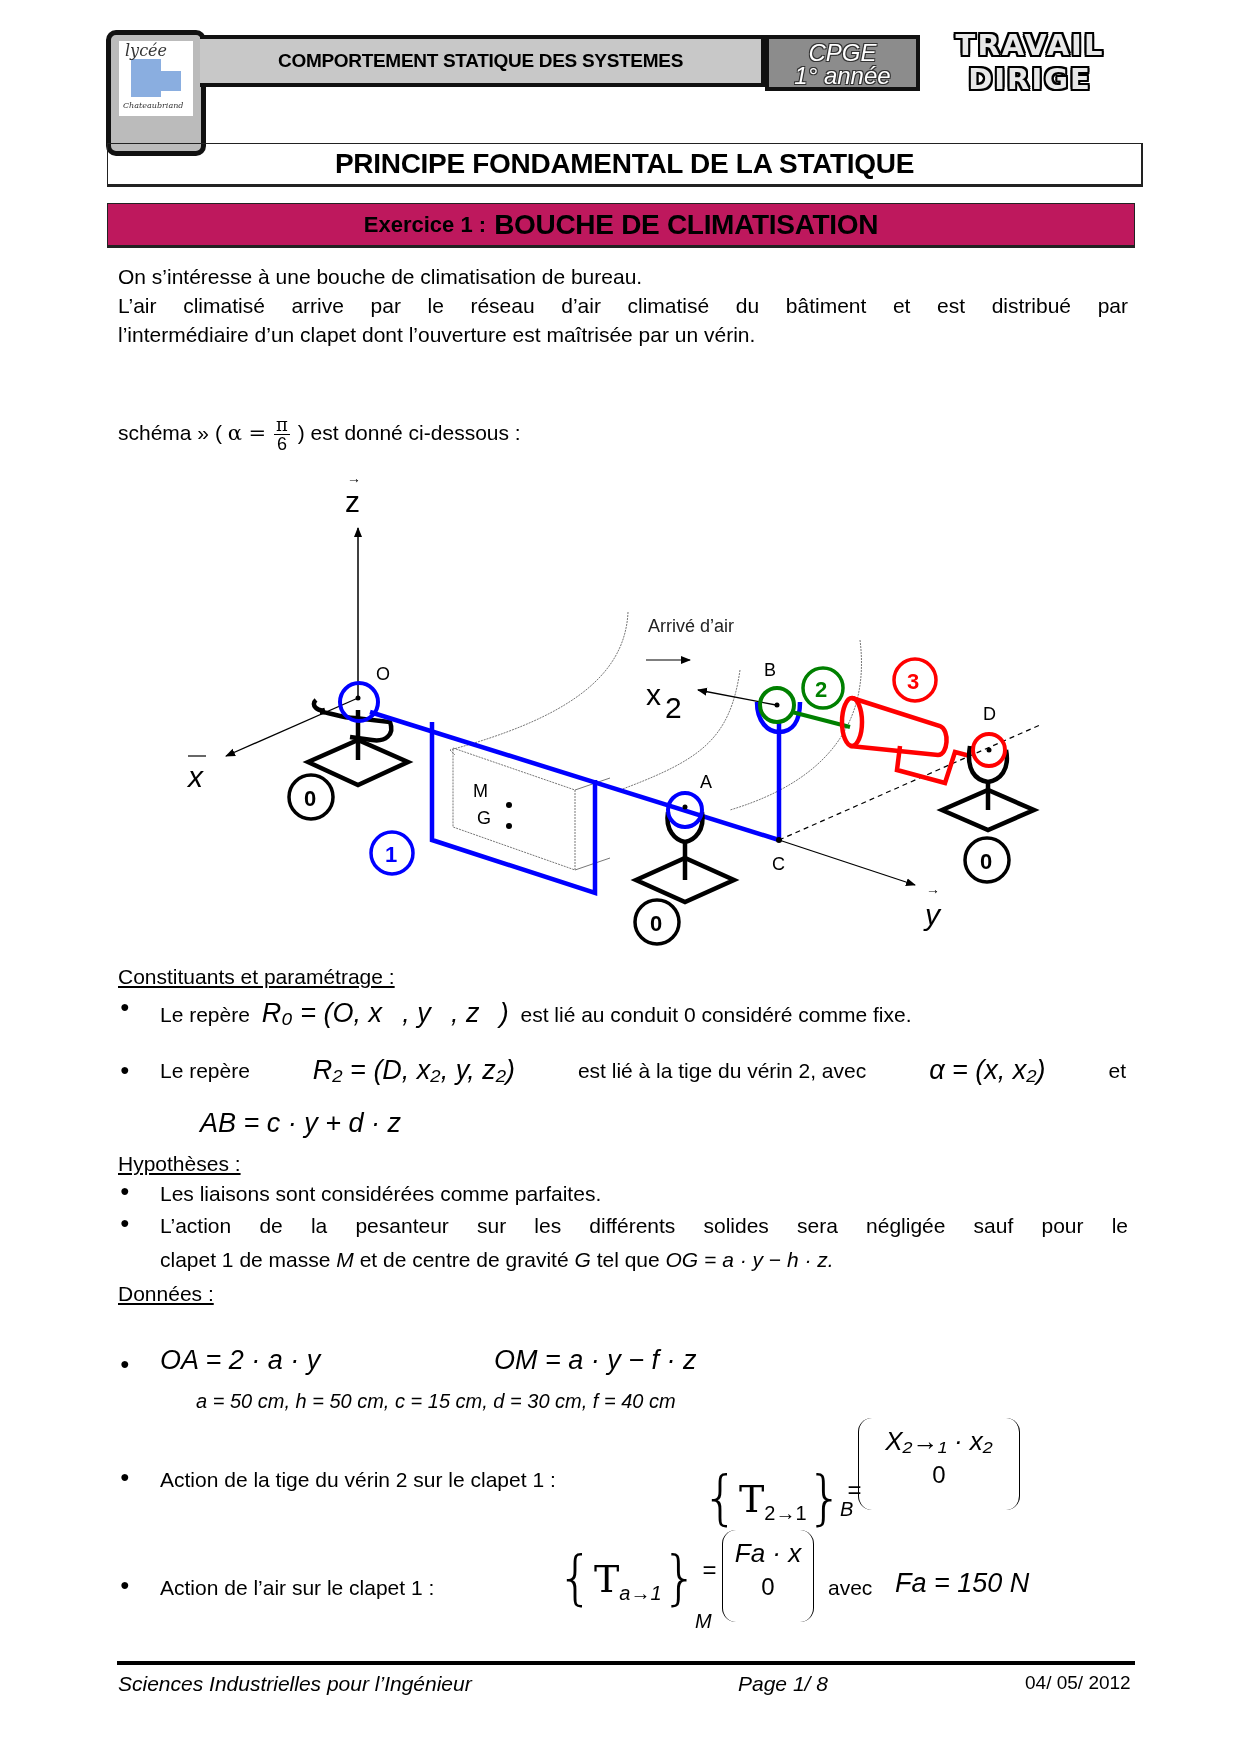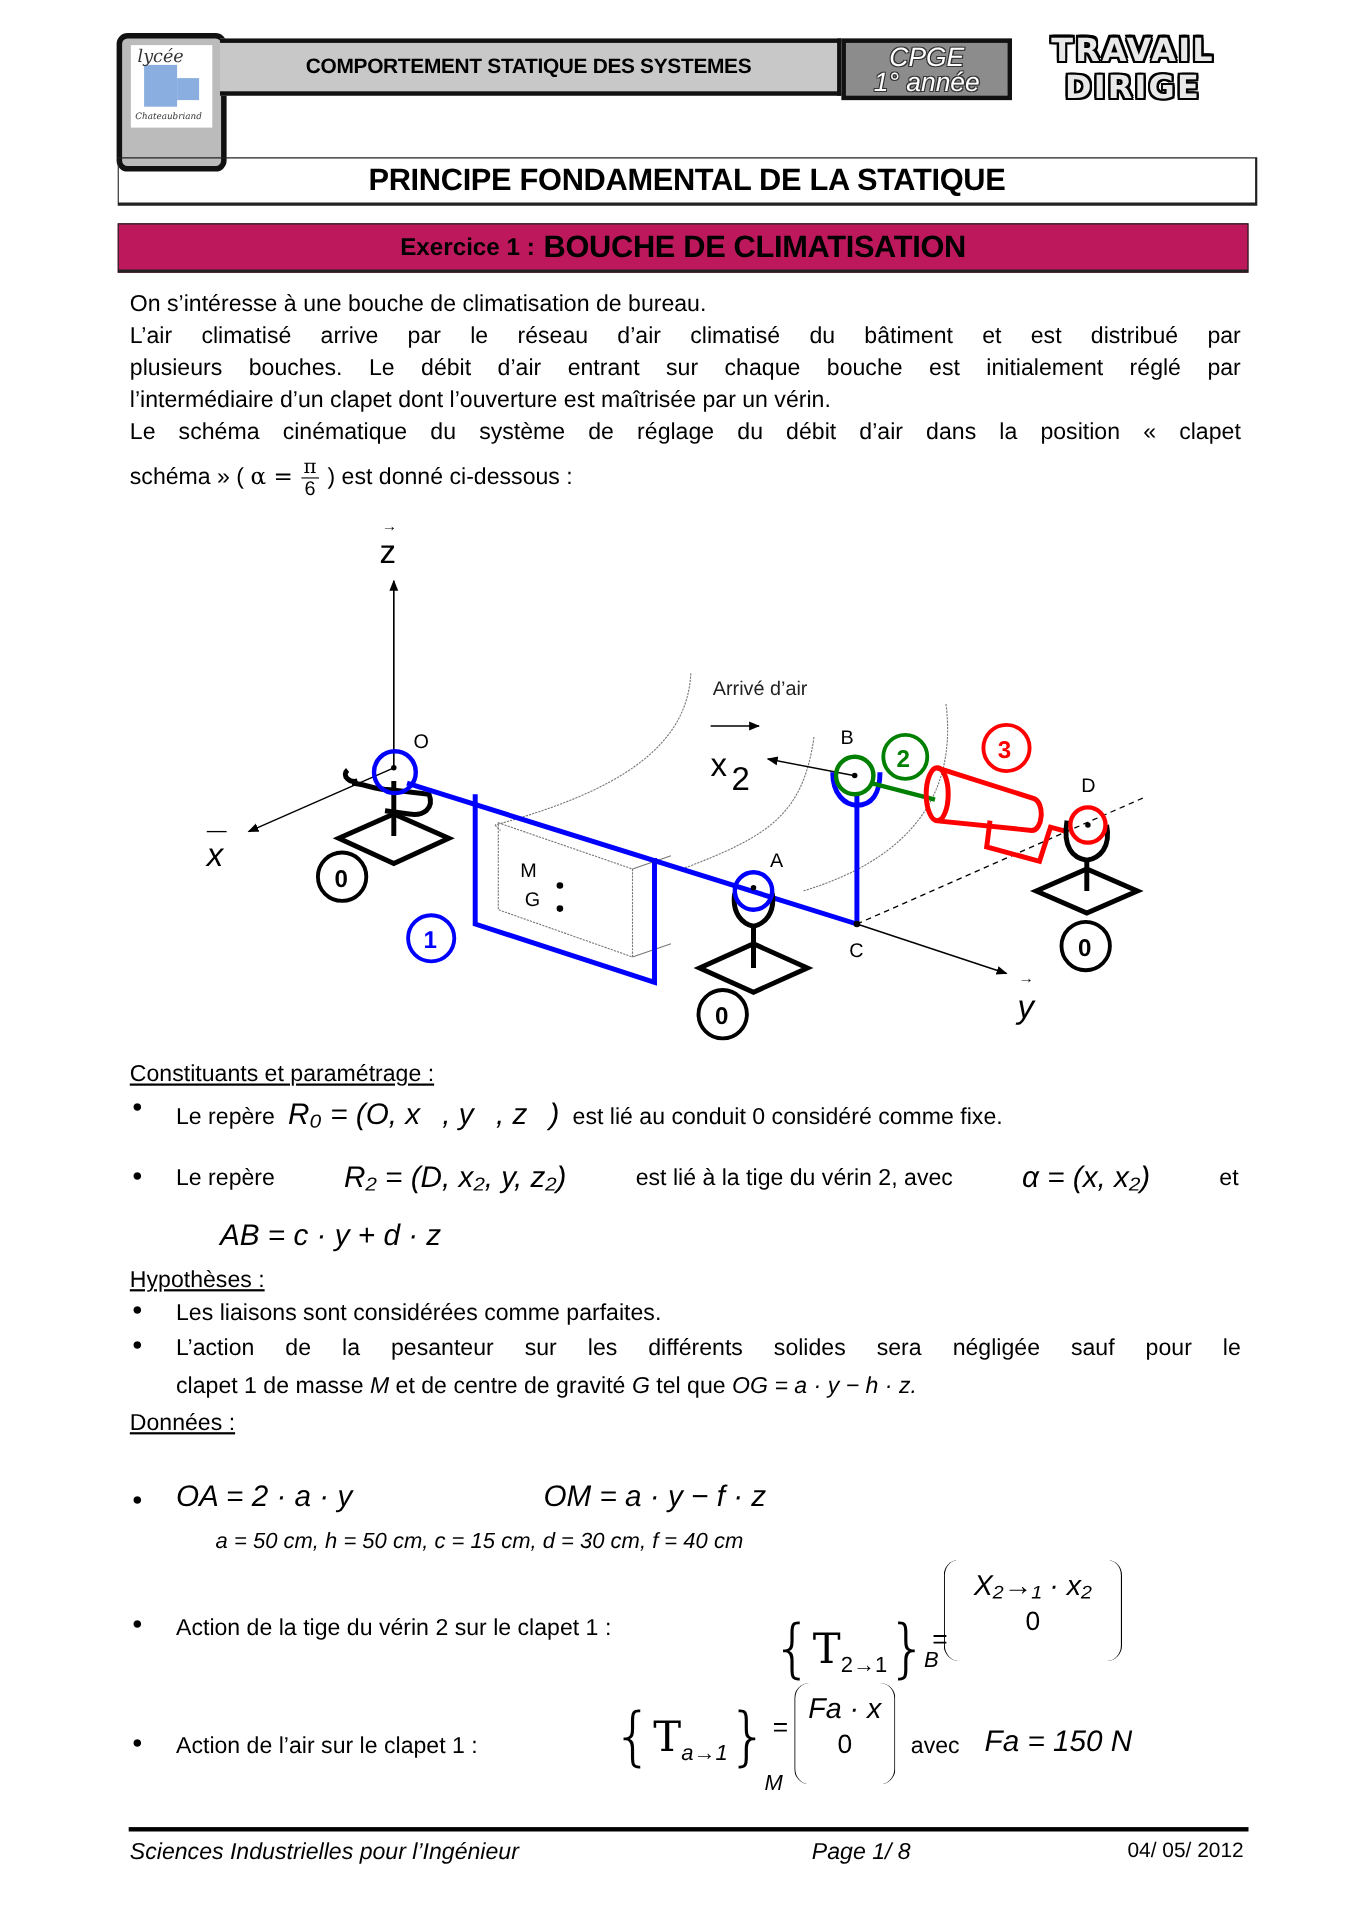--- a/index.html
+++ b/index.html
@@ -74,23 +74,21 @@
 
 <div class="abs title1">PRINCIPE FONDAMENTAL DE LA STATIQUE</div>
 <div class="abs title2">
   <span class="ex">Exercice 1 :</span>
   <span class="bc">BOUCHE DE CLIMATISATION</span>
 </div>
 
 <div class="abs para" style="top:262px;">
   <span class="line">On s’intéresse à une bouche de climatisation de bureau.</span>
   <span class="line just">L’air climatisé arrive par le réseau d’air climatisé du bâtiment et est distribué par</span>
-  <span class="line just">plusieurs bouches. Le débit d’air entrant sur chaque bouche est initialement réglé par</span>
   <span class="line">l’intermédiaire d’un clapet dont l’ouverture est maîtrisée  par un vérin.</span>
-  <span class="line just">Le schéma cinématique du système de réglage du débit d’air dans la position « clapet</span>
 </div>
 <div class="abs" style="left:118px; top:416px; font-size:21px; white-space:nowrap;">
   <span>schéma » (</span>
   <span style="font-family:'DejaVu Serif',serif;">α =</span>
   <span class="frac">
     <span class="num">π</span>
     <span class="den">6</span>
   </span>
   <span>) est donné ci-dessous :</span>
 </div>

